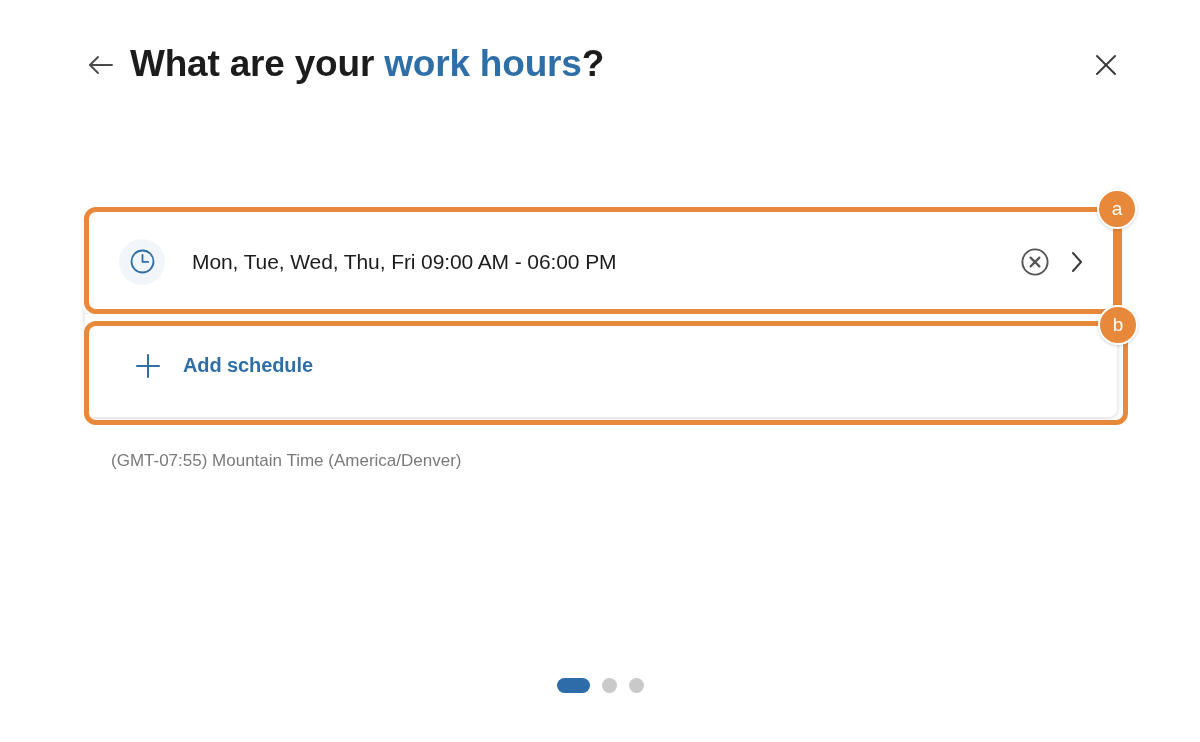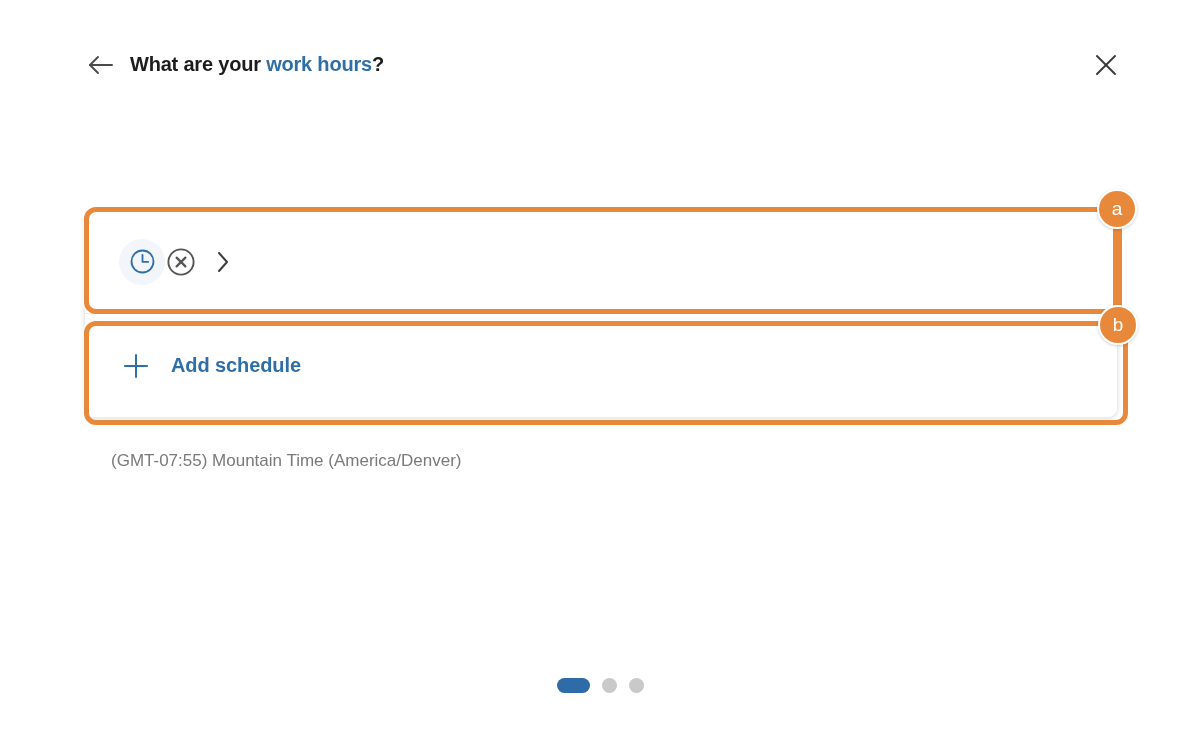--- a/index.html
+++ b/index.html
@@ -38,21 +38,21 @@
     align-items: center;
     justify-content: center;
     cursor: pointer;
     flex: 0 0 auto;
     margin-right: 12px;
     margin-top: 2px;
   }
   .back-arrow svg { display: block; }
 
   .page-title {
-    font-size: 20px;
+    font-size: 37px;
     font-weight: bold;
     color: #1c1c1c;
     letter-spacing: -0.2px;
     white-space: nowrap;
     line-height: 1.1;
   }
   .page-title .accent { color: #2f6fa8; }
 
   .close-btn {
     position: absolute;
@@ -147,21 +147,21 @@
     display: flex;
     align-items: center;
     justify-content: center;
     cursor: pointer;
   }
 
   .add-row {
     display: flex;
     align-items: center;
     height: 103px;
-    padding: 0 26px;
+    padding: 0 38px;
     cursor: pointer;
     background: #ffffff;
   }
   .plus-icon {
     width: 30px;
     height: 30px;
     display: flex;
     align-items: center;
     justify-content: center;
     flex: 0 0 auto;
@@ -302,20 +302,21 @@
 
   <div class="card">
 
     <div class="card-row">
       <div class="clock-badge">
         <svg width="27" height="27" viewBox="0 0 27 27" aria-hidden="true">
           <circle cx="13.5" cy="13.5" r="11" fill="none" stroke="#2f6fa8" stroke-width="1.8"></circle>
           <path d="M13.5 6.8 L13.5 13.9 L19.2 13.9" fill="none" stroke="#2f6fa8" stroke-width="1.8" stroke-linecap="round" stroke-linejoin="round"></path>
         </svg>
       </div>
+      <div class="schedule-text">Mon, Tue, Wed, Thu, Fri 09:00 AM - 06:00 PM</div>
       <div class="row-actions">
         <div class="icon-btn">
           <svg width="30" height="30" viewBox="0 0 30 30" aria-hidden="true">
             <circle cx="15" cy="15" r="12.6" fill="none" stroke="#555555" stroke-width="1.9"></circle>
             <line x1="10.6" y1="10.6" x2="19.4" y2="19.4" stroke="#555555" stroke-width="2.2" stroke-linecap="round"></line>
             <line x1="19.4" y1="10.6" x2="10.6" y2="19.4" stroke="#555555" stroke-width="2.2" stroke-linecap="round"></line>
           </svg>
         </div>
         <div class="chev-btn">
           <svg width="14" height="24" viewBox="0 0 14 24" aria-hidden="true">

